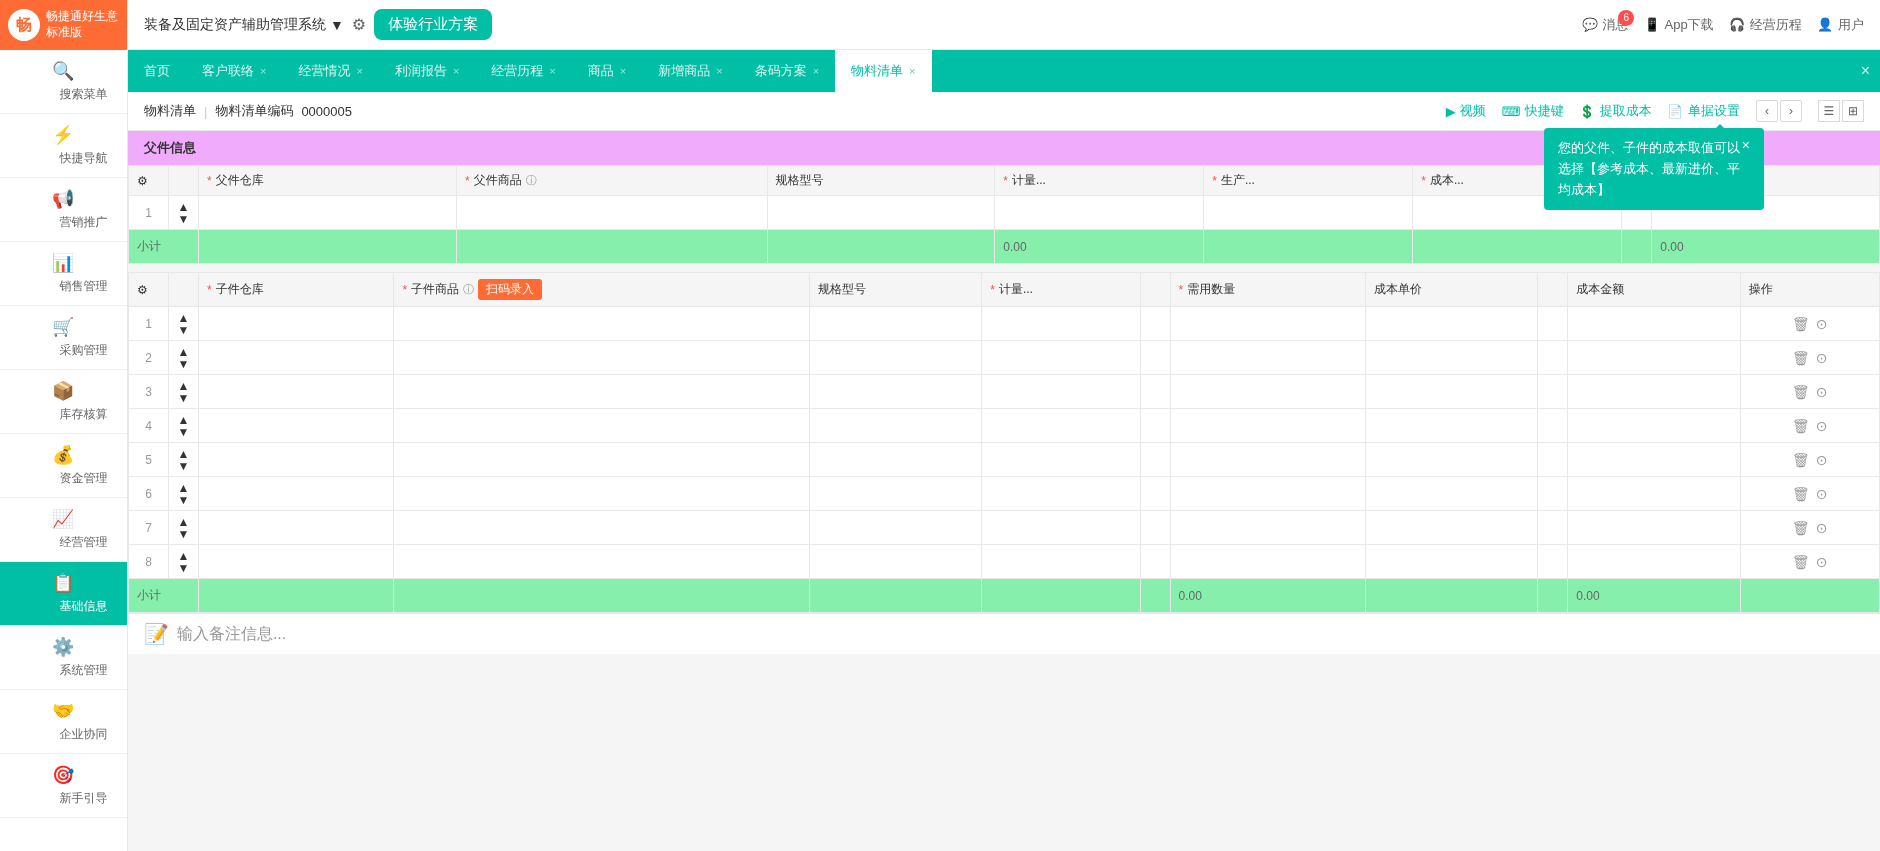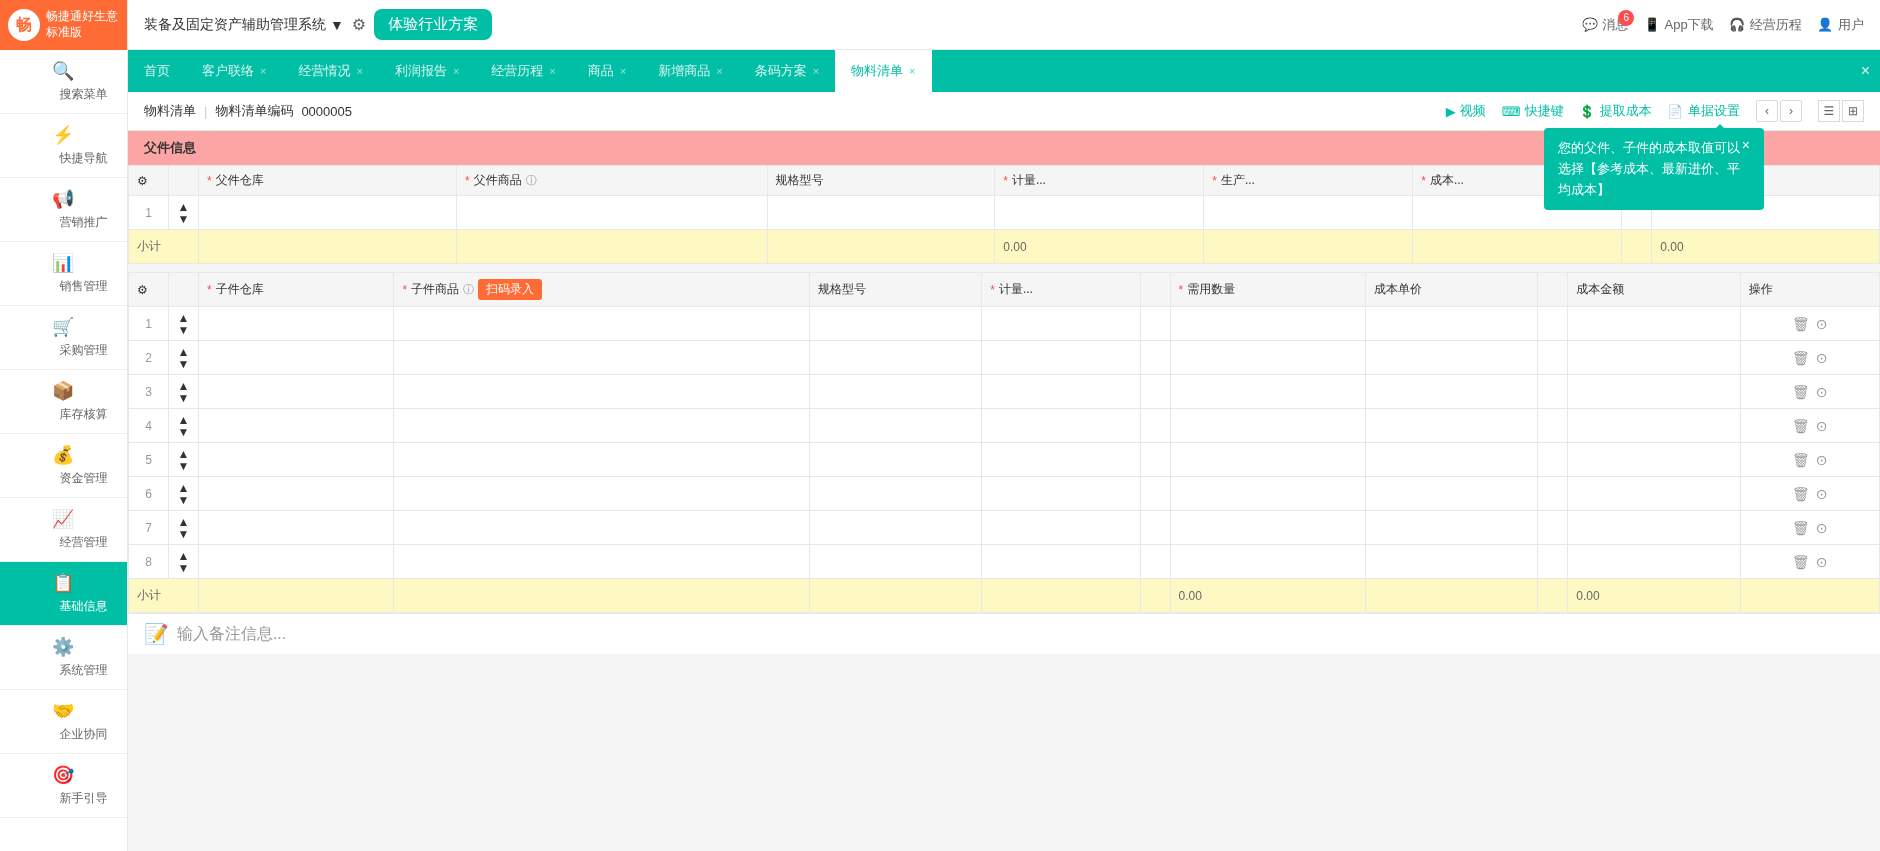--- a/index.html
+++ b/index.html
@@ -243,21 +243,21 @@
     
     .section {
       background: #fff;
       margin: 0;
     }
     .section-title {
       font-size: 13px;
       font-weight: 600;
       color: #333;
       padding: 8px 16px;
-      background: #fca5a5;
+      background: #f0abfc;
     }
 
     
     .data-table {
       width: 100%;
       border-collapse: collapse;
       font-size: 12px;
     }
     .data-table th {
       background: #f5f5f5;
@@ -273,21 +273,21 @@
       padding: 4px 8px;
       color: #333;
       height: 34px;
     }
     .data-table .row-num {
       text-align: center;
       width: 40px;
       color: #999;
     }
     .data-table .subtotal-row {
-      background: #fef9c3;
+      background: #86efac;
     }
     .data-table .subtotal-row td {
       color: #666;
     }
     .required-star { color: #ff4d4f; }
     .col-settings { width: 36px; text-align: center; }
     .col-sort { width: 30px; text-align: center; color: #ccc; }
     .sort-arrows { display: flex; flex-direction: column; align-items: center; line-height: 1; }
 
     .scan-btn {

